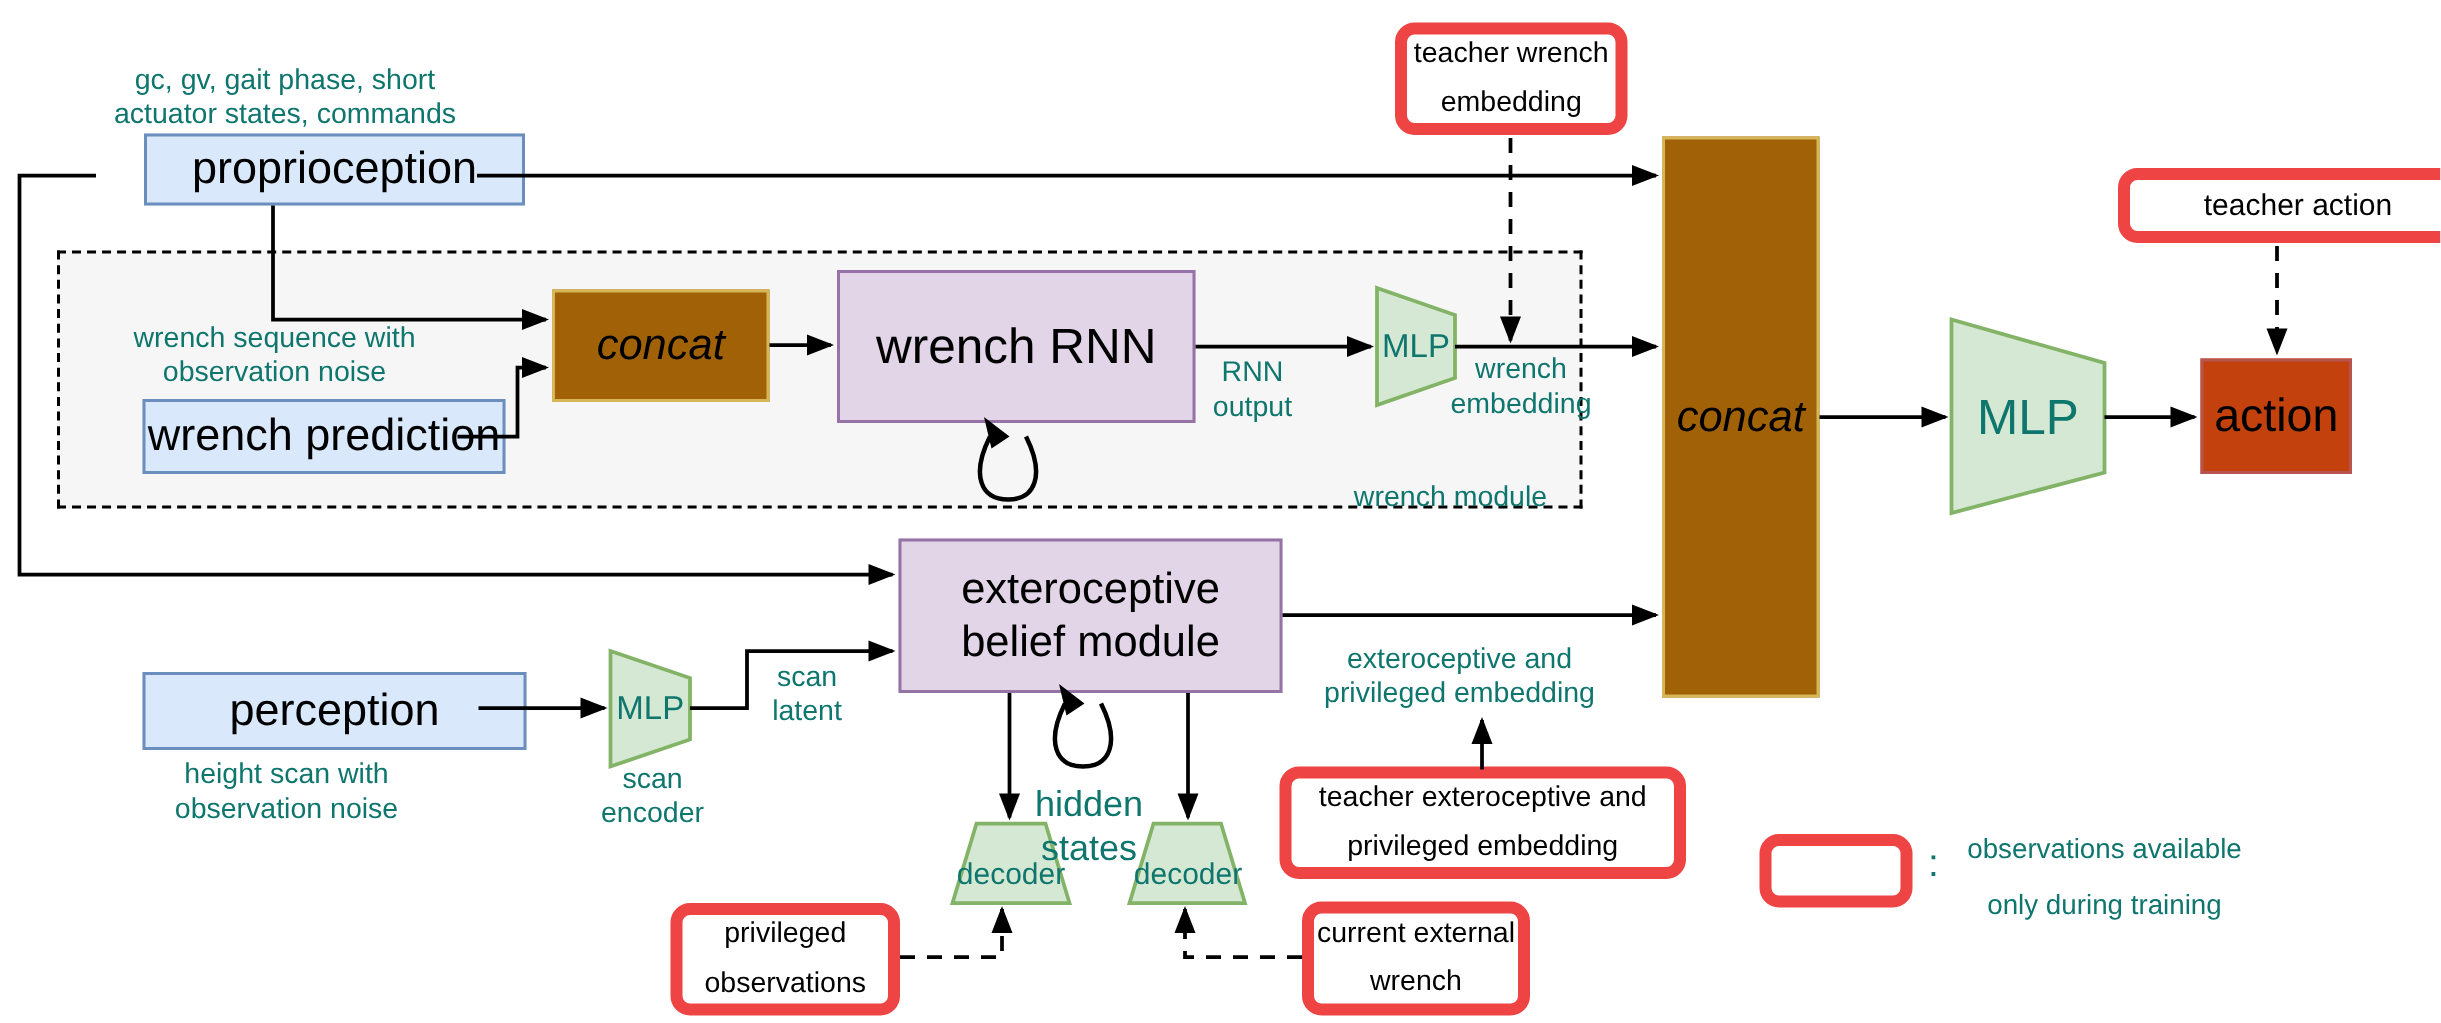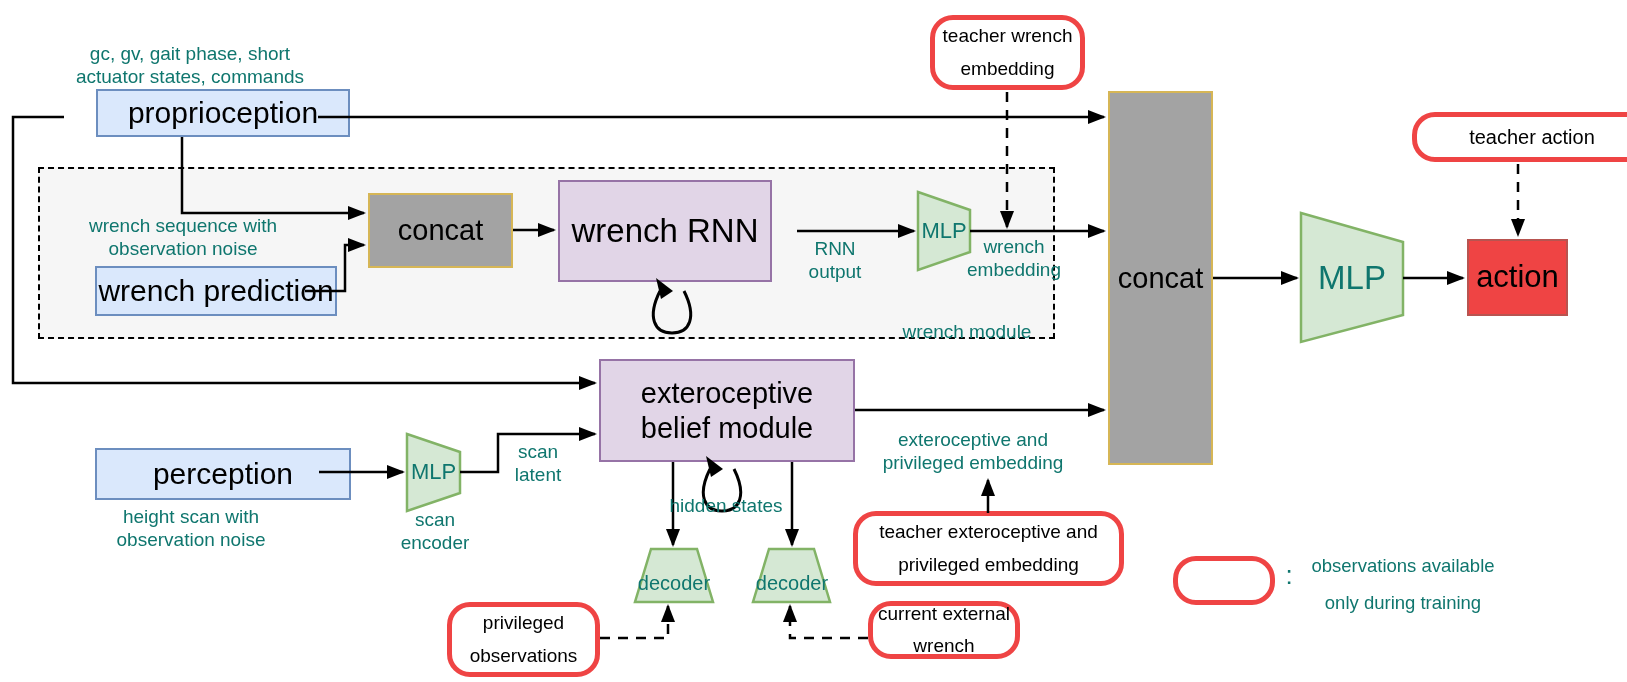--- a/index.html
+++ b/index.html
@@ -9,25 +9,25 @@
   }
   .module {
     position:absolute; z-index:1; background:#f6f6f6;
     border:2.5px dashed #000; box-sizing:border-box;
   }
   .node {
     position:absolute; z-index:2; display:flex; align-items:center; justify-content:center;
     text-align:center; box-sizing:border-box; white-space:pre-line; line-height:1.18;
   }
   .blue   { background:#dae8fc; border:2.5px solid #6c8ebf;margin-left:32px; }
-  .yellow { background:#a3a3a3; border:2.5px solid #d6b656; }
+  .yellow { background:#a16207; border:2.5px solid #d6b656;font-style:italic; }
   .purple { background:#e1d5e7; border:2.5px solid #9673a6; }
-  .red    { background:#ef4444; border:2.5px solid #b85450; }
+  .red    { background:#c2410c; border:2.5px solid #b85450; }
   .rounded {
-    position:absolute; z-index:2; background:#fff; border:5px solid #ef4444; border-radius:23px;
+    position:absolute; z-index:2; background:#fff; border:8px solid #ef4444; border-radius:13px;
     display:flex; align-items:center; justify-content:center; text-align:center;
     box-sizing:border-box; white-space:pre-line; line-height:1.7;
   }
   svg.wires { position:absolute; left:0; top:0; z-index:3; pointer-events:none; }
   .edge { stroke:#000; stroke-width:2.5; fill:none; }
   .edge.dashed { stroke-dasharray:10 8; }
   .trap { fill:#d5e8d4; stroke:#82b366; stroke-width:2.5; }
   .lbl {
     position:absolute; z-index:4; text-align:center; white-space:pre-line;
     line-height:1.2; color:#0f766e;
@@ -37,34 +37,34 @@
 <body>
 
 <div class="canvas">
 
   <div class="module" style="left:38px; top:167px; width:1017px; height:172px;"></div>
 
   <div class="node blue" style="left:64px; top:89px; width:254px; height:48px; font-size:30px;">proprioception</div>
   <div class="node blue" style="left:63px; top:266px; width:242px; height:50px; font-size:30px;">wrench prediction</div>
   <div class="node blue" style="left:63px; top:448px; width:256px; height:52px; font-size:30px;">perception</div>
   <div class="node yellow" style="left:368px; top:193px; width:145px; height:75px; font-size:29px;">concat</div>
-  <div class="node purple" style="left:558px; top:180px; width:214px; height:102px; font-size:33px;">wrench RNN</div>
+  <div class="node purple" style="left:558px; top:180px; width:239px; height:102px; font-size:33px;">wrench RNN</div>
   <div class="node purple" style="left:599px; top:359px; width:256px; height:103px; font-size:29px;">exteroceptive
 belief module</div>
   <div class="node yellow" style="left:1108px; top:91px; width:105px; height:374px; font-size:29px;">concat</div>
   <div class="node red" style="left:1467px; top:239px; width:101px; height:77px; font-size:31px;">action</div>
 
   <div class="rounded" style="left:930px; top:15px; width:155px; height:75px; font-size:19px;">teacher wrench
 embedding</div>
   <div class="rounded" style="left:1412px; top:112px; width:240px; height:50px; font-size:20px;">teacher action</div>
   <div class="rounded" style="left:853px; top:511px; width:271px; height:75px; font-size:19px;">teacher exteroceptive and
 privileged embedding</div>
   <div class="rounded" style="left:447px; top:602px; width:153px; height:75px; font-size:19px;">privileged
 observations</div>
-  <div class="rounded" style="left:868px; top:601px; width:152px; height:58px; font-size:19px;">current external
+  <div class="rounded" style="left:868px; top:601px; width:152px; height:76px; font-size:19px;">current external
 wrench</div>
   <div class="rounded" style="left:1173px; top:556px; width:102px; height:49px;"></div>
 
   <svg class="wires" width="1627" height="682" viewBox="0 0 1627 682">
     <defs>
       <marker id="arw" markerUnits="userSpaceOnUse" markerWidth="20" markerHeight="16" viewBox="0 0 20 16" refX="17" refY="8" orient="auto-start-reverse">
         <path d="M1 1 L19 8 L1 15 Z" fill="#000"></path>
       </marker>
     </defs>
 
@@ -115,21 +115,21 @@
 observation noise</div>
   <div class="lbl" style="left:799px; top:238px; width:72px; font-size:19px;">RNN
 output</div>
   <div class="lbl" style="left:956px; top:236px; width:116px; font-size:19px;">wrench
 embedding</div>
   <div class="lbl" style="left:888px; top:321px; width:158px; font-size:19px;">wrench module</div>
   <div class="lbl" style="left:503px; top:441px; width:70px; font-size:19px;">scan
 latent</div>
   <div class="lbl" style="left:379px; top:509px; width:112px; font-size:19px;">scan
 encoder</div>
-  <div class="lbl" style="left:660px; top:495px; width:132px; font-size:19px;">hidden states</div>
+  <div class="lbl" style="left:660px; top:523px; width:132px; font-size:24px;">hidden states</div>
   <div class="lbl" style="left:856px; top:429px; width:234px; font-size:19px;">exteroceptive and
 privileged embedding</div>
 
   <div class="lbl" style="left:1281px; top:560px; width:16px; font-size:26px;">:</div>
   <div class="lbl" style="left:1297px; top:547px; width:212px; font-size:18.5px; line-height:2.0;">observations available
 only during training</div>
 
 </div>
 
 </body></html>

